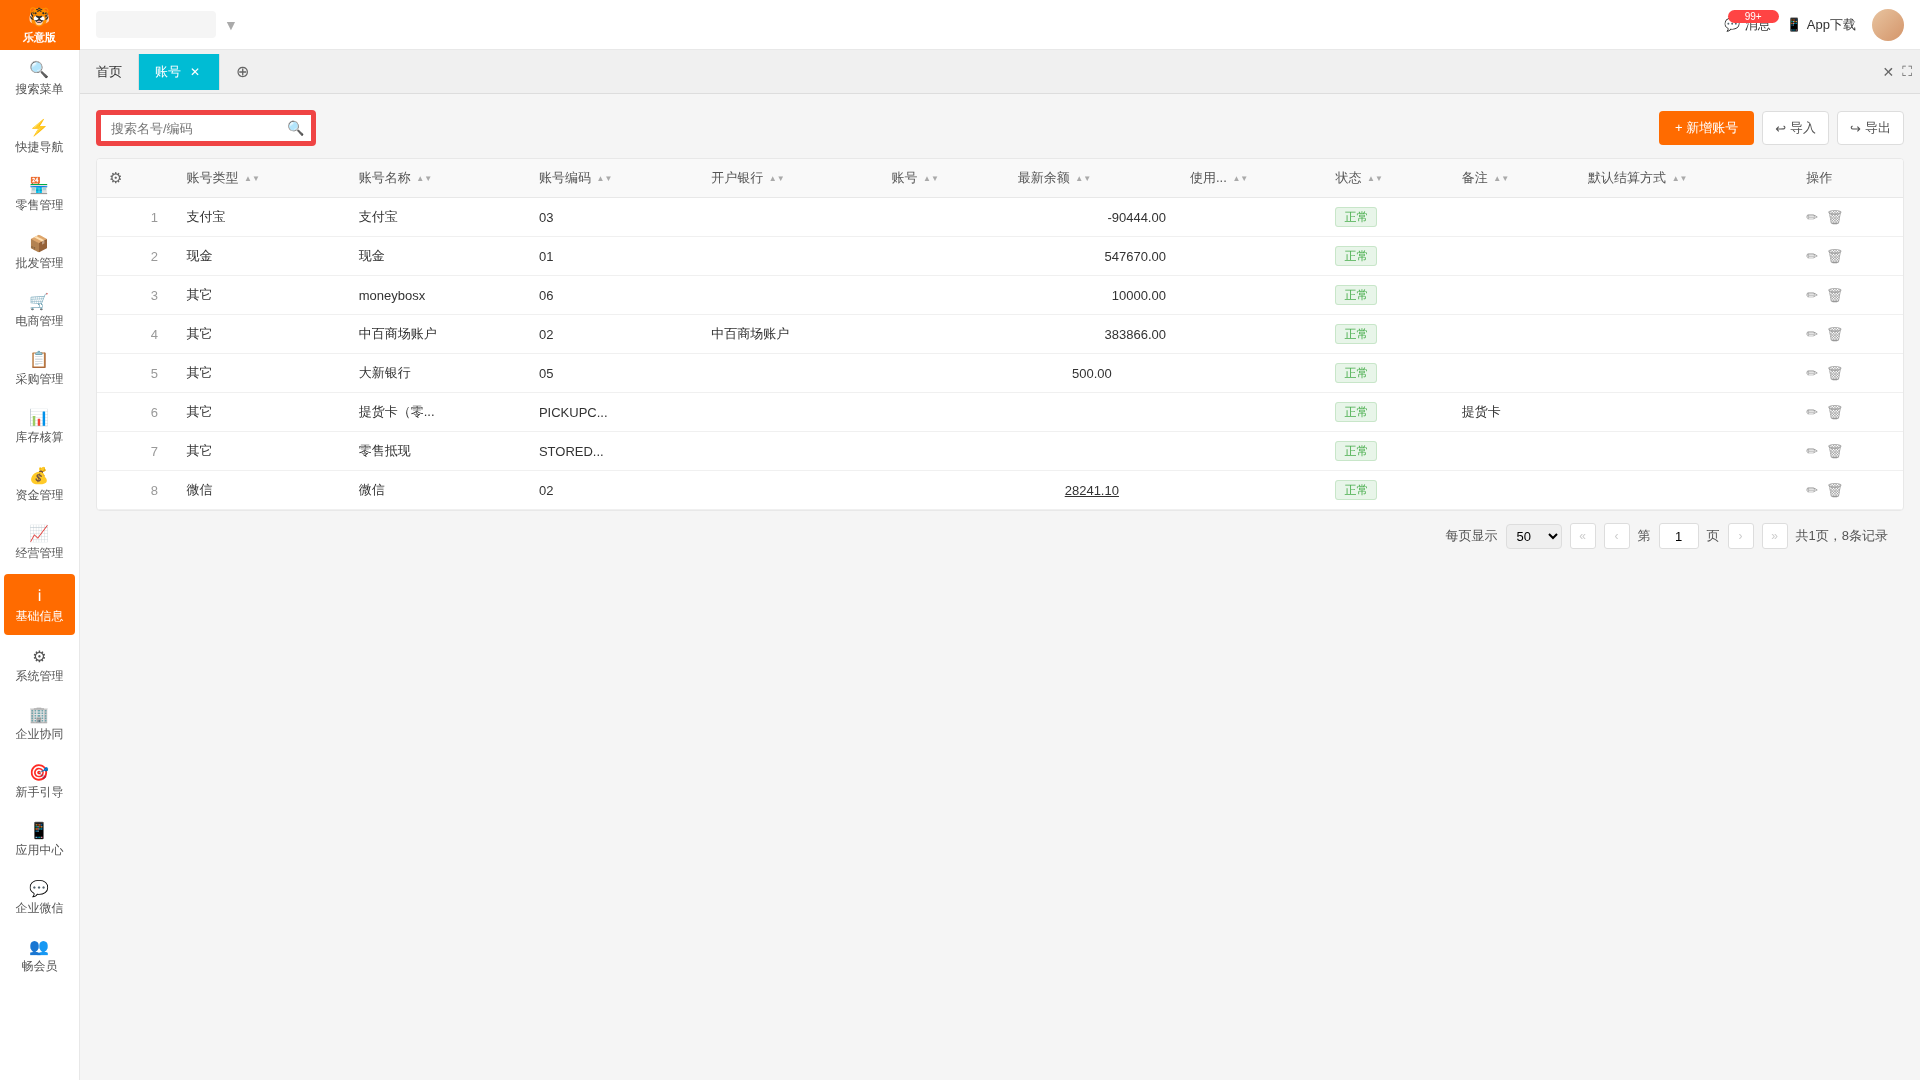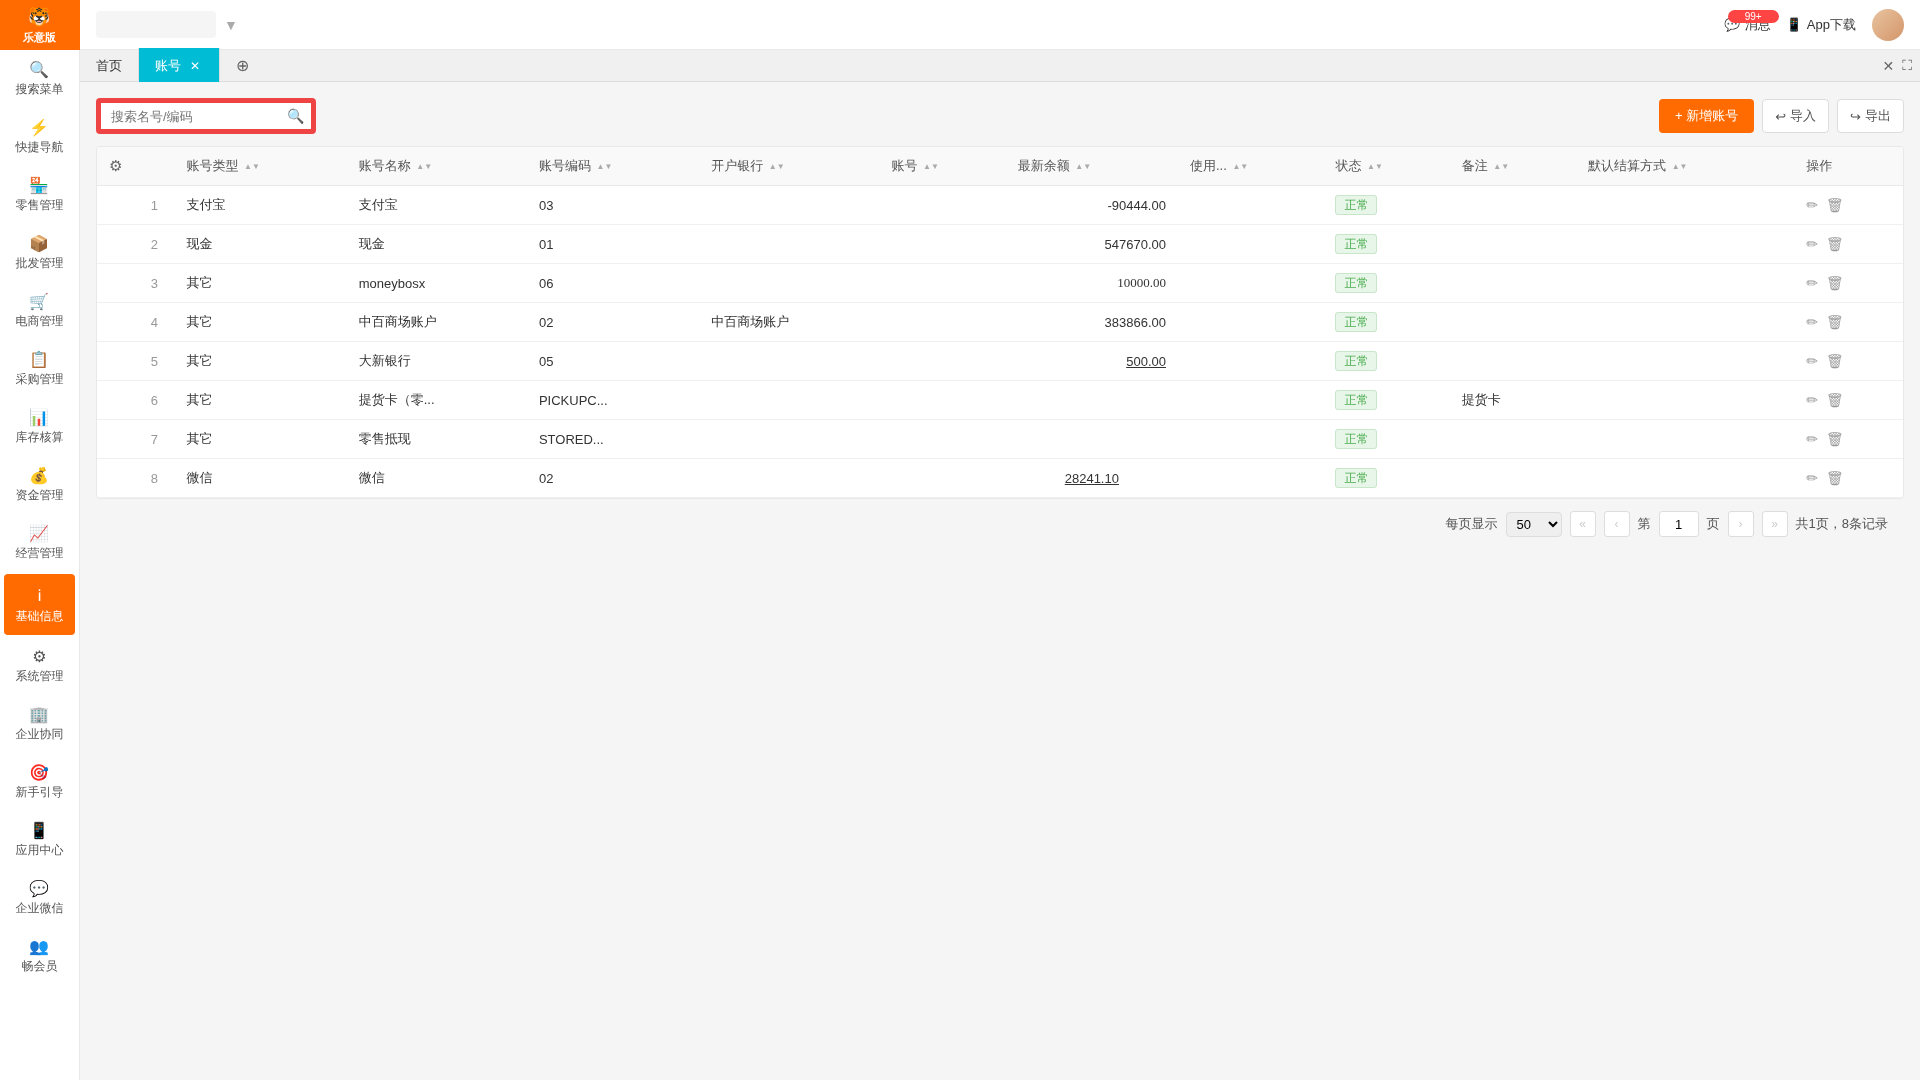--- a/index.html
+++ b/index.html
@@ -114,21 +114,21 @@
     .avatar {
       width: 32px;
       height: 32px;
       border-radius: 50%;
       background: #ccc;
       overflow: hidden;
     }
 
     
     .tabbar {
-      height: 32px;
+      height: 44px;
       background: #f0f0f0;
       display: flex;
       align-items: center;
       border-bottom: 1px solid #ddd;
     }
     .tab {
       height: 36px;
       padding: 0 16px;
       display: flex;
       align-items: center;
@@ -545,21 +545,21 @@
     </td>
   </tr>
             <tr>
     <td></td>
     <td class="row-num">3</td>
     <td>其它</td>
     <td>moneybosx</td>
     <td>06</td>
     <td></td>
     <td></td>
-    <td style="text-align:right;font-family:Liberation Serif, serif;">10000.00</td>
+    <td style="text-align:right;">10000.00</td>
     <td></td>
     <td><span class="status-badge">正常</span></td>
     <td></td>
     <td></td>
     <td>
       <div class="action-icons">
         <span class="action-icon" title="编辑">✏</span>
         <span class="action-icon" title="删除">🗑</span>
       </div>
     </td>
@@ -585,21 +585,21 @@
     </td>
   </tr>
             <tr>
     <td></td>
     <td class="row-num">5</td>
     <td>其它</td>
     <td>大新银行</td>
     <td>05</td>
     <td></td>
     <td></td>
-    <td style="text-align:right;text-decoration:underline;">500.00</td>
+    <td style="text-align:center;">500.00</td>
     <td></td>
     <td><span class="status-badge">正常</span></td>
     <td></td>
     <td></td>
     <td>
       <div class="action-icons">
         <span class="action-icon" title="编辑">✏</span>
         <span class="action-icon" title="删除">🗑</span>
       </div>
     </td>

